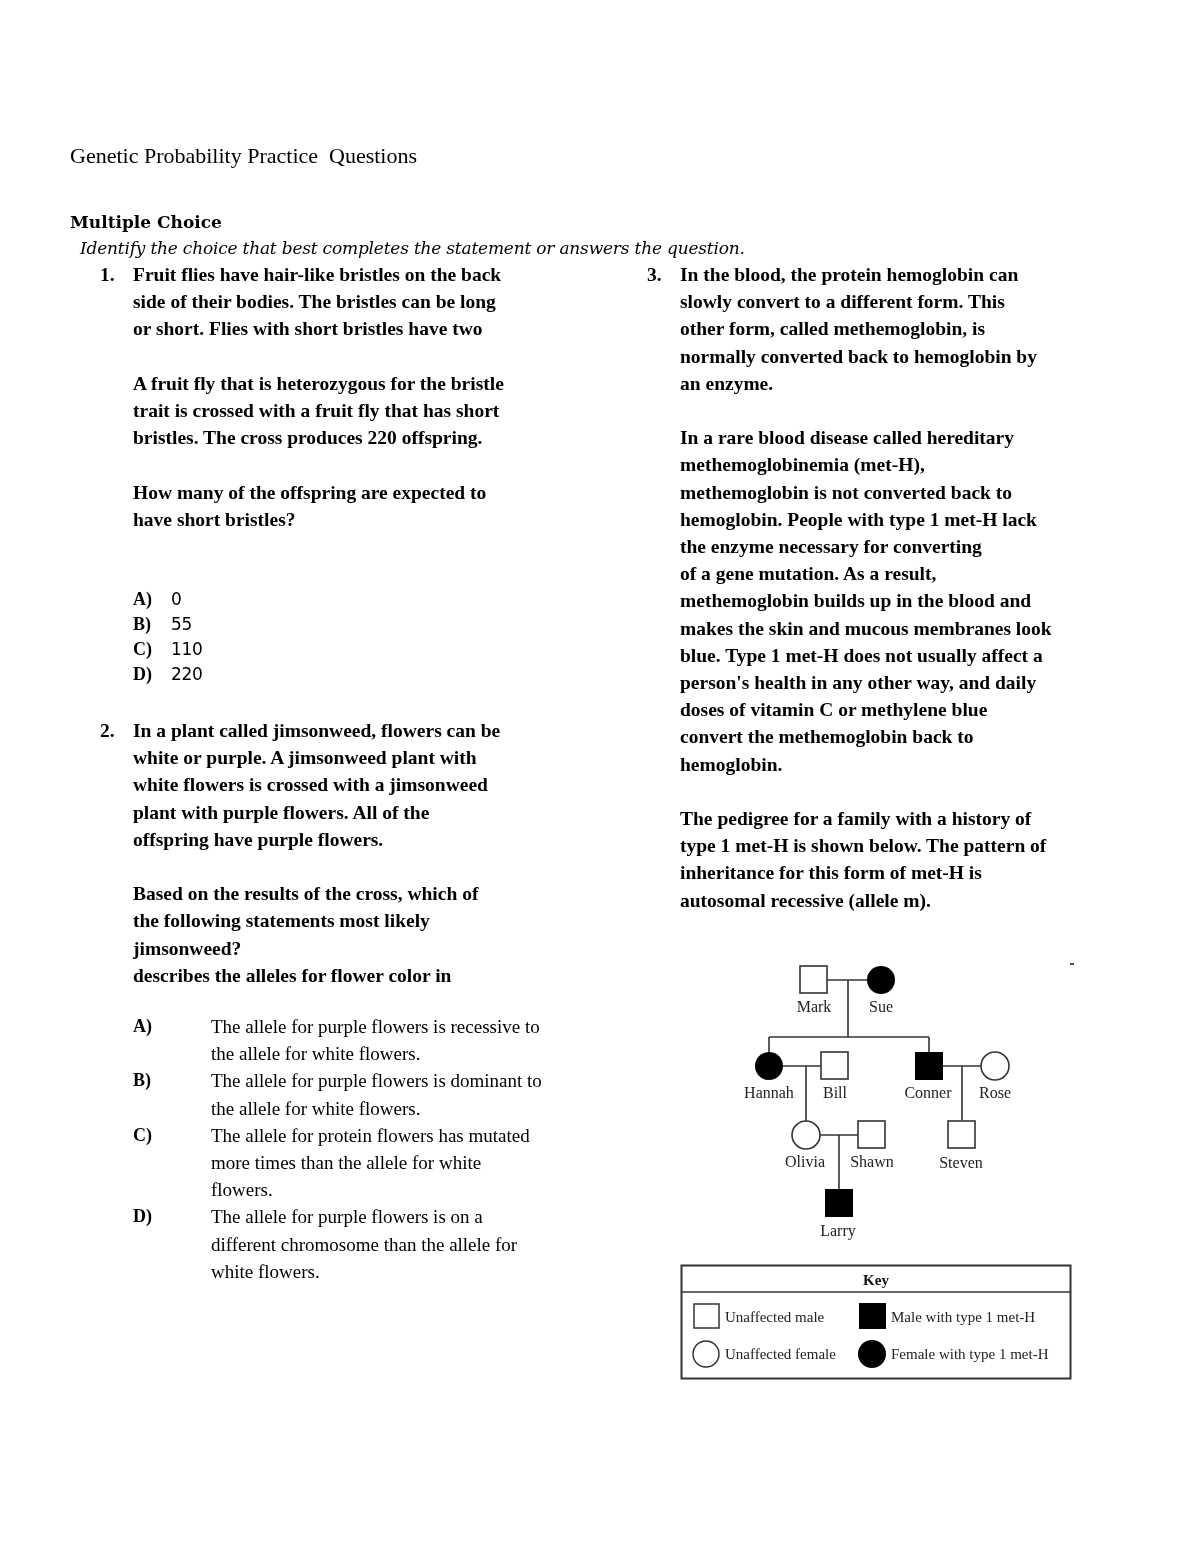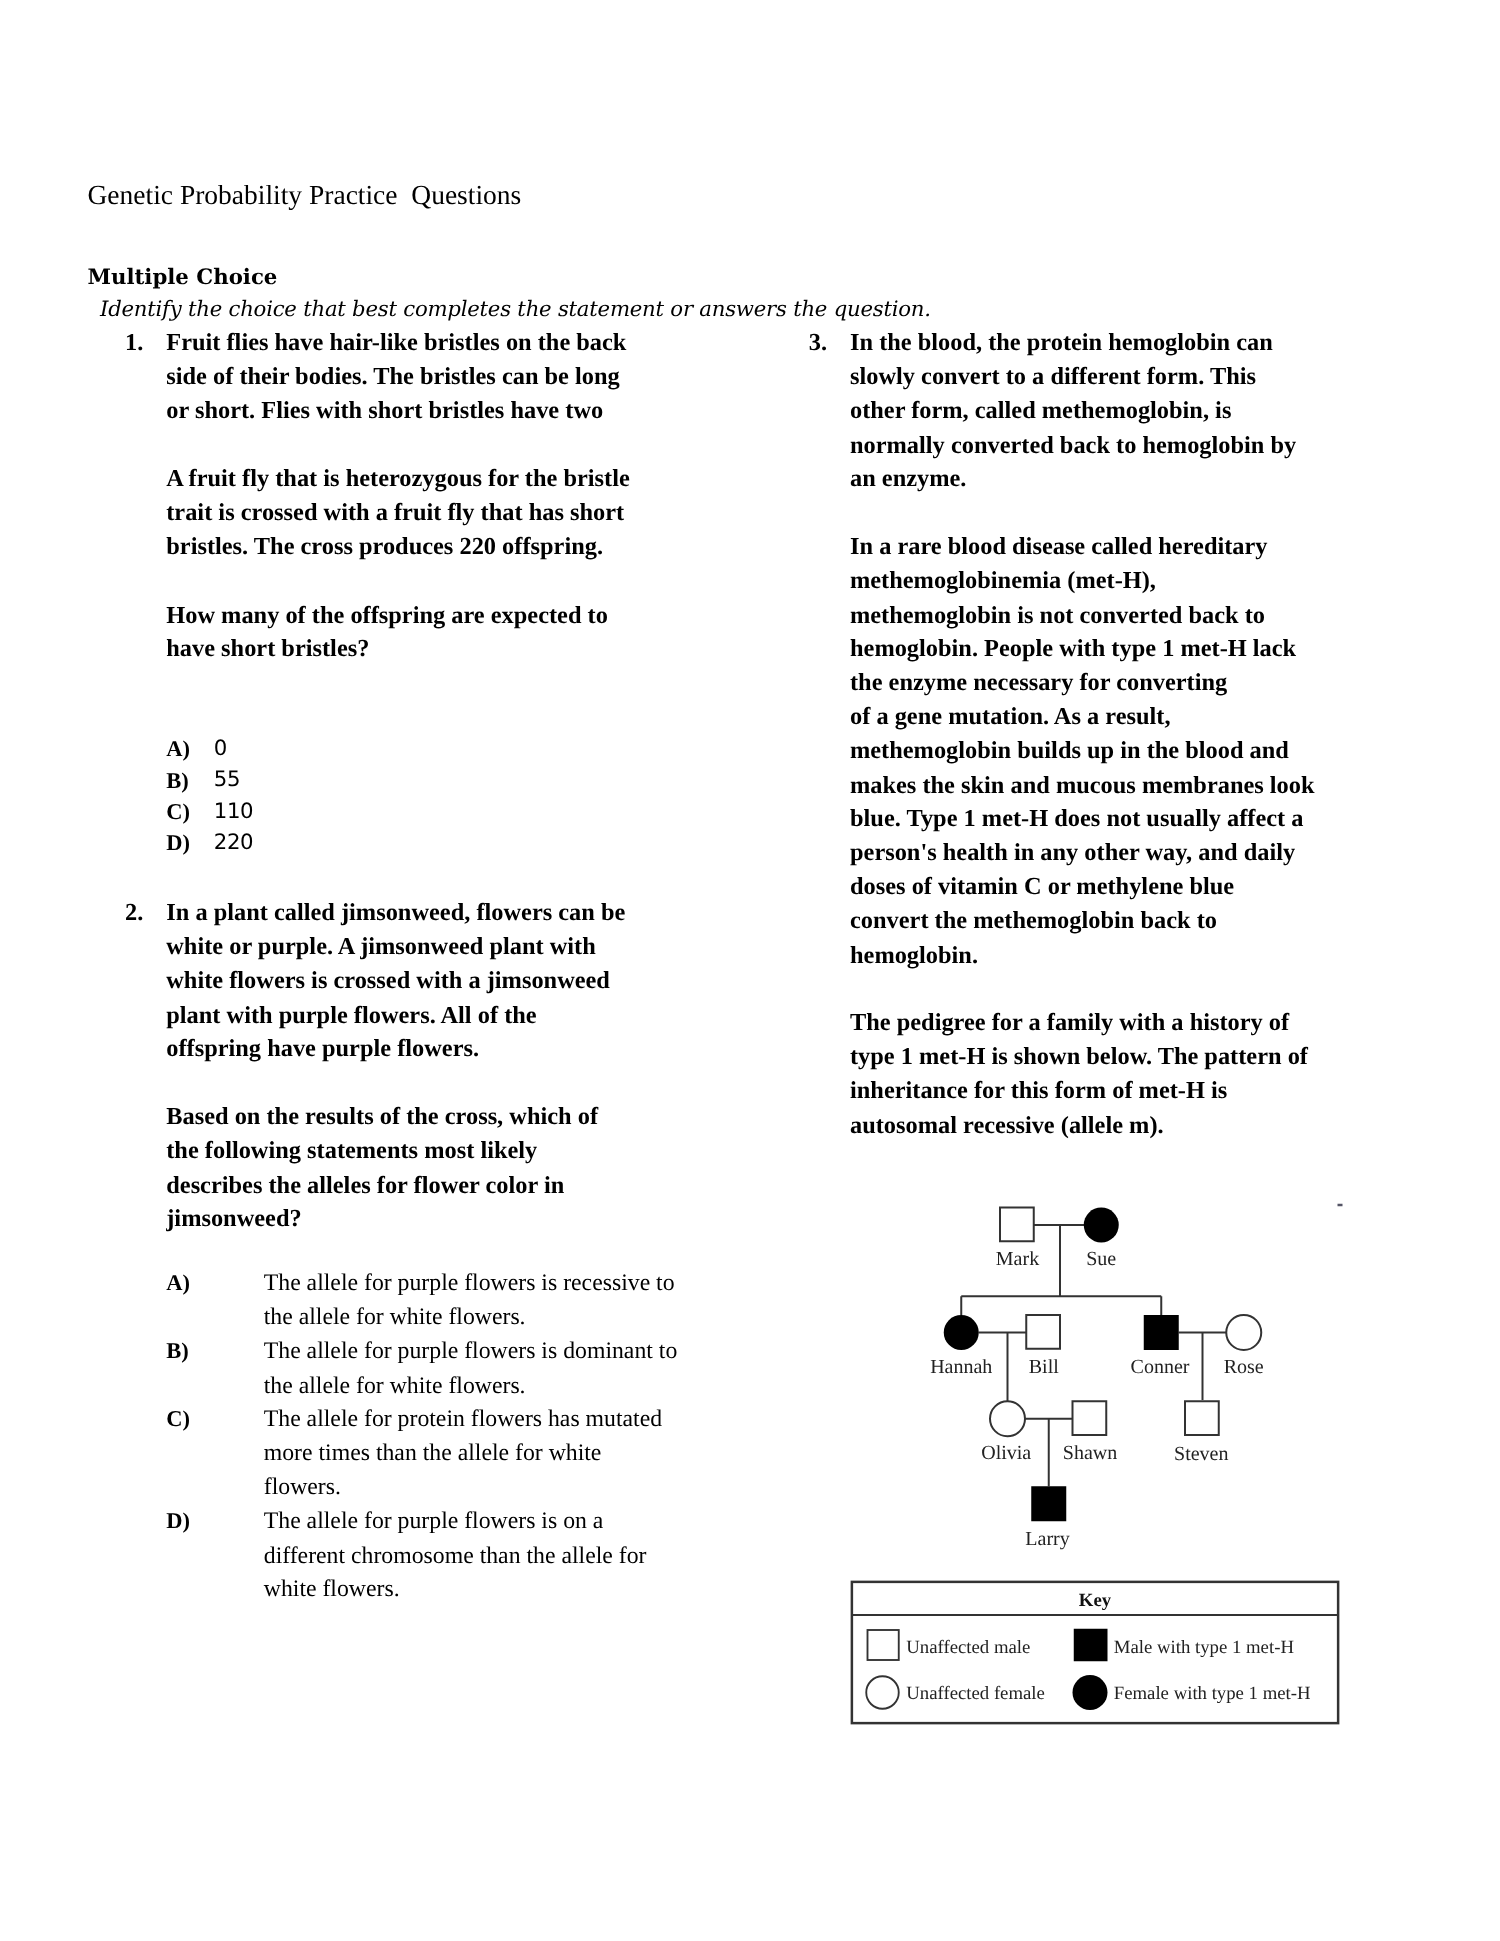--- a/index.html
+++ b/index.html
@@ -54,22 +54,22 @@
   <span class="num">2.</span>
   <div class="body">
     <p>In a plant called jimsonweed, flowers can be</p>
     <p>white or purple. A jimsonweed plant with</p>
     <p>white flowers is crossed with a jimsonweed</p>
     <p>plant with purple flowers. All of the</p>
     <p>offspring have purple flowers.</p>
     <p class="gap"></p>
     <p>Based on the results of the cross, which of</p>
     <p>the following statements most likely</p>
+    <p>jimsonweed?</p>
     <p>describes the alleles for flower color in</p>
-    <p>jimsonweed?</p>
   </div>
 </div>
 <div class="choices choices2" style="left:133px; top:1013px;">
   <div class="choice">
     <span class="letter">A)</span>
     <div class="ctext">The allele for purple flowers is recessive to</div>
     <div class="ctext">the allele for white flowers.</div>
   </div>
   <div class="choice">
     <span class="letter">B)</span>

